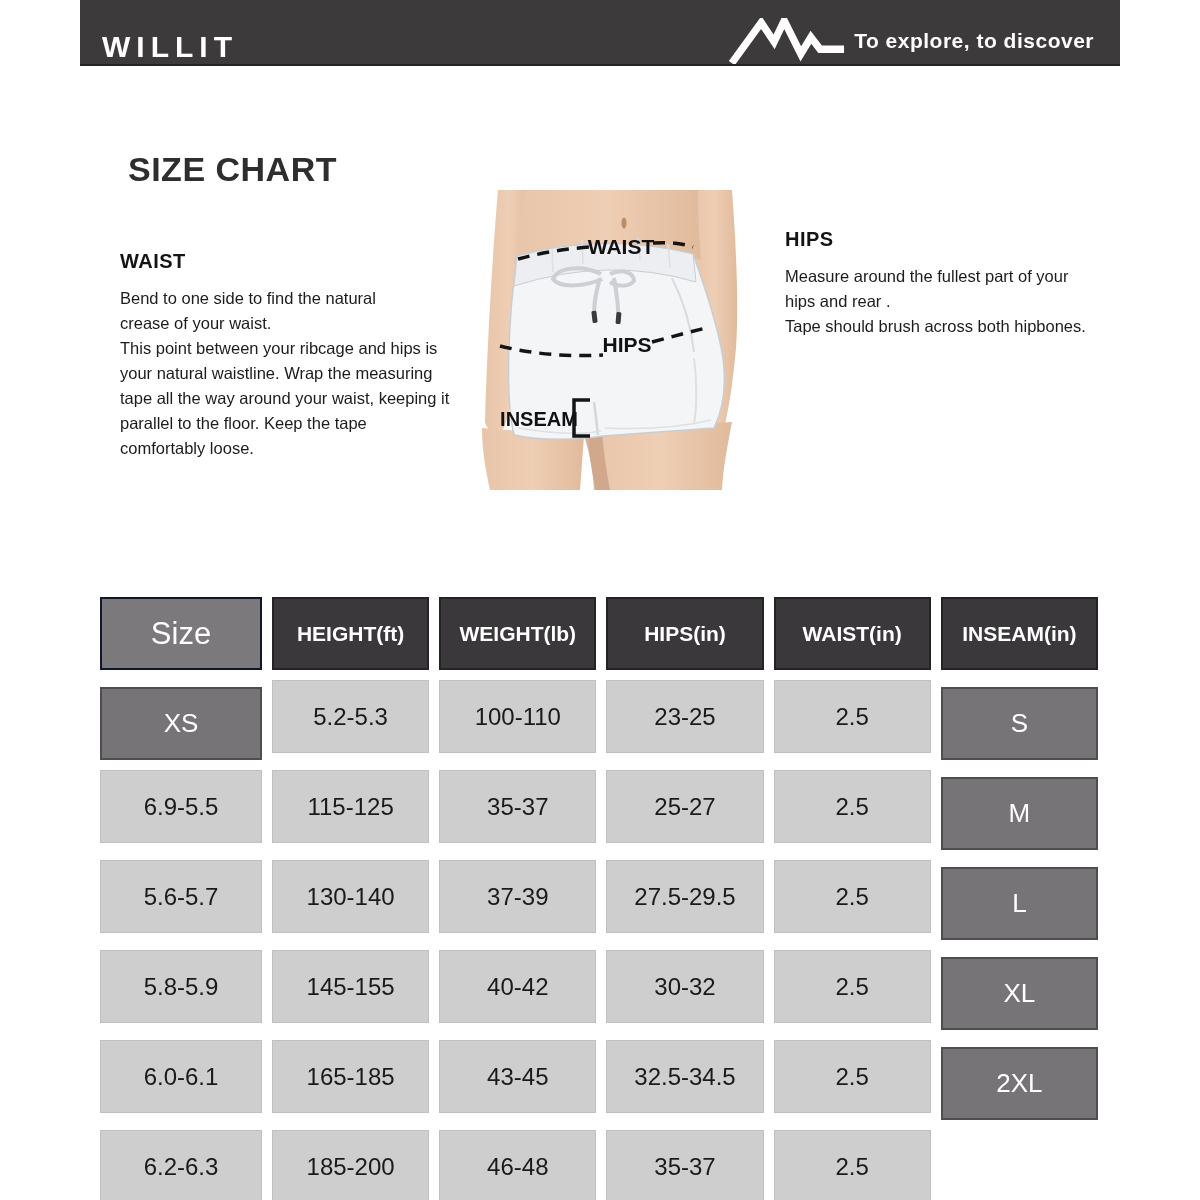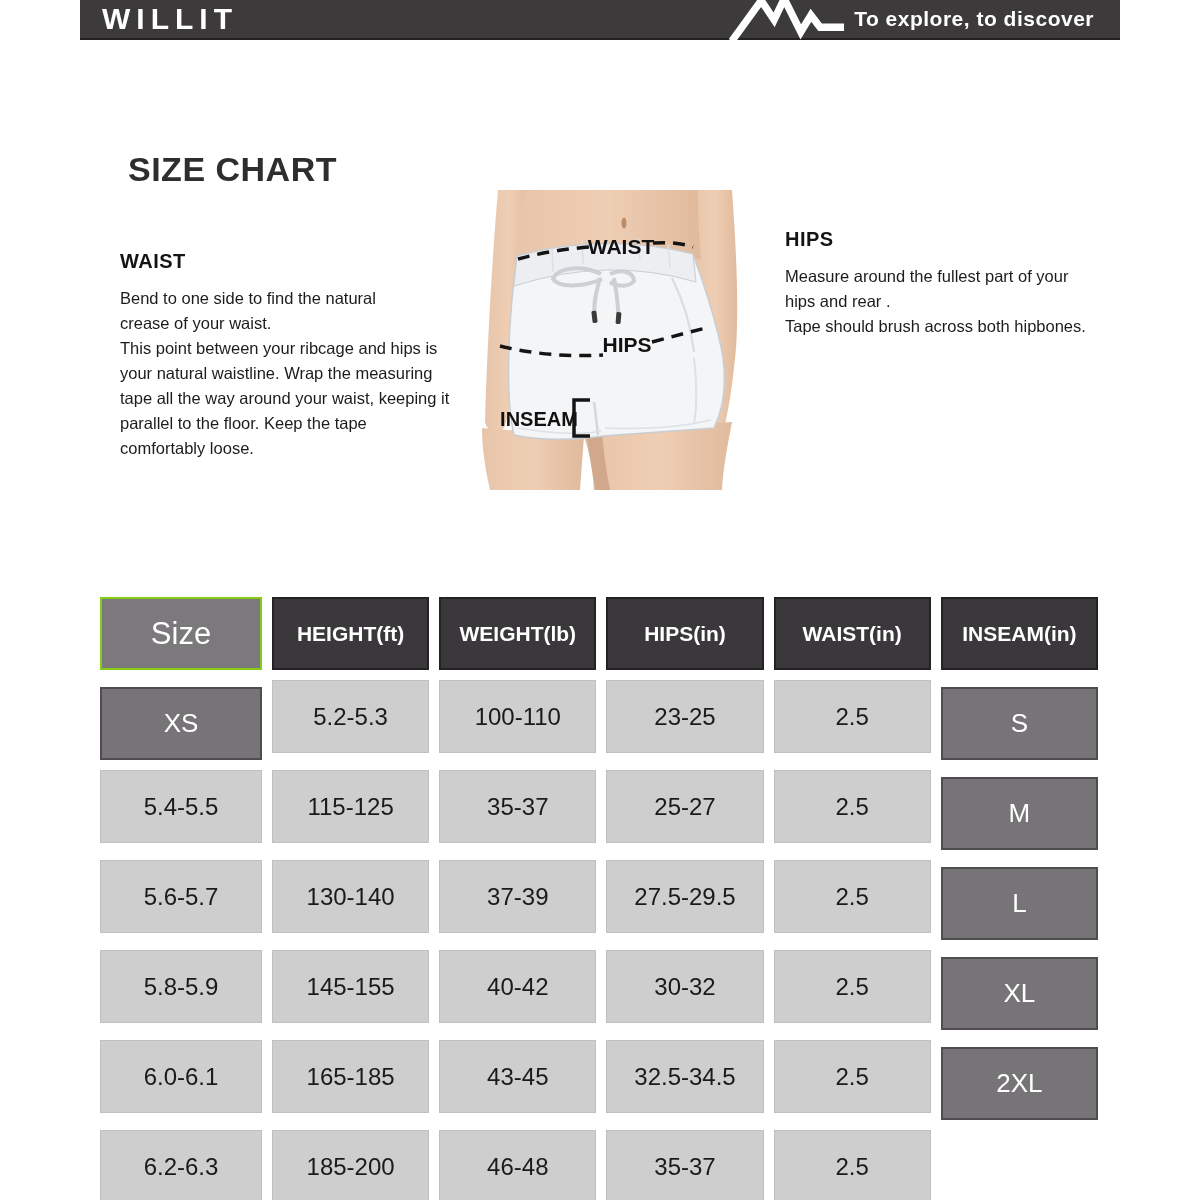--- a/index.html
+++ b/index.html
@@ -3,23 +3,23 @@
 <meta charset="utf-8">
 <style>
   html,body { margin:0; padding:0; background:#fff; }
   .canvas {
     position:relative; width:1200px; height:1200px; background:#ffffff;
     font-family:"Liberation Sans", sans-serif; overflow:hidden;
   }
 
   
   .topbar {
-    position:absolute; left:80px; top:0; width:1040px; height:40px;
+    position:absolute; left:80px; top:0; width:1040px; height:66px;
     background:#3d3a3b; border-bottom:2px solid #232122;
-    display:flex; align-items:center; justify-content:space-between;
+    display:flex; align-items:flex-end; justify-content:space-between;
     padding:0 26px 0 22px; box-sizing:border-box;
   }
   .brand {
     color:#ffffff; font-size:30px; font-weight:bold; letter-spacing:6px;
   }
   .tagwrap { display:flex; align-items:center; gap:4px; }
   .tagline {
     color:#ffffff; font-size:21px; font-weight:bold; letter-spacing:0.5px;
   }
 
@@ -50,21 +50,21 @@
   
   .size-table {
     position:absolute; left:100px; top:597px; width:998px;
     display:grid; grid-template-columns:162px repeat(5,1fr); gap:10px;
   }
   .cell {
     height:73px; display:flex; align-items:center; justify-content:center;
     box-sizing:border-box; text-align:center;
   }
   .size-head {
-    background:#7b797b; border:2px solid #84cc16; color:#ffffff; font-size:31px;
+    background:#7b797b; border:2px solid #0f172a; color:#ffffff; font-size:31px;
   }
   .col-head {
     background:#3a383a; border:2px solid #242224; color:#ffffff;
     font-size:21px; font-weight:bold;
   }
   .size-cell {
     background:#767476; border:2px solid #4f4d4f; color:#ffffff; font-size:26px;margin-top:7px;
   }
   .data-cell {
     background:#cecece; border:1px solid #c0c0c0; color:#1a1a1a; font-size:24px;
@@ -164,21 +164,21 @@
       <div class="cell col-head">WEIGHT(lb)</div>
       <div class="cell col-head">HIPS(in)</div>
       <div class="cell col-head">WAIST(in)</div>
       <div class="cell col-head">INSEAM(in)</div>
       <div class="cell size-cell">XS</div>
       <div class="cell data-cell">5.2-5.3</div>
       <div class="cell data-cell">100-110</div>
       <div class="cell data-cell">23-25</div>
       <div class="cell data-cell">2.5</div>
       <div class="cell size-cell">S</div>
-      <div class="cell data-cell">5.4-5.5</div>
+      <div class="cell data-cell">6.9-5.5</div>
       <div class="cell data-cell">115-125</div>
       <div class="cell data-cell">35-37</div>
       <div class="cell data-cell">25-27</div>
       <div class="cell data-cell">2.5</div>
       <div class="cell size-cell">M</div>
       <div class="cell data-cell">5.6-5.7</div>
       <div class="cell data-cell">130-140</div>
       <div class="cell data-cell">37-39</div>
       <div class="cell data-cell">27.5-29.5</div>
       <div class="cell data-cell">2.5</div>

